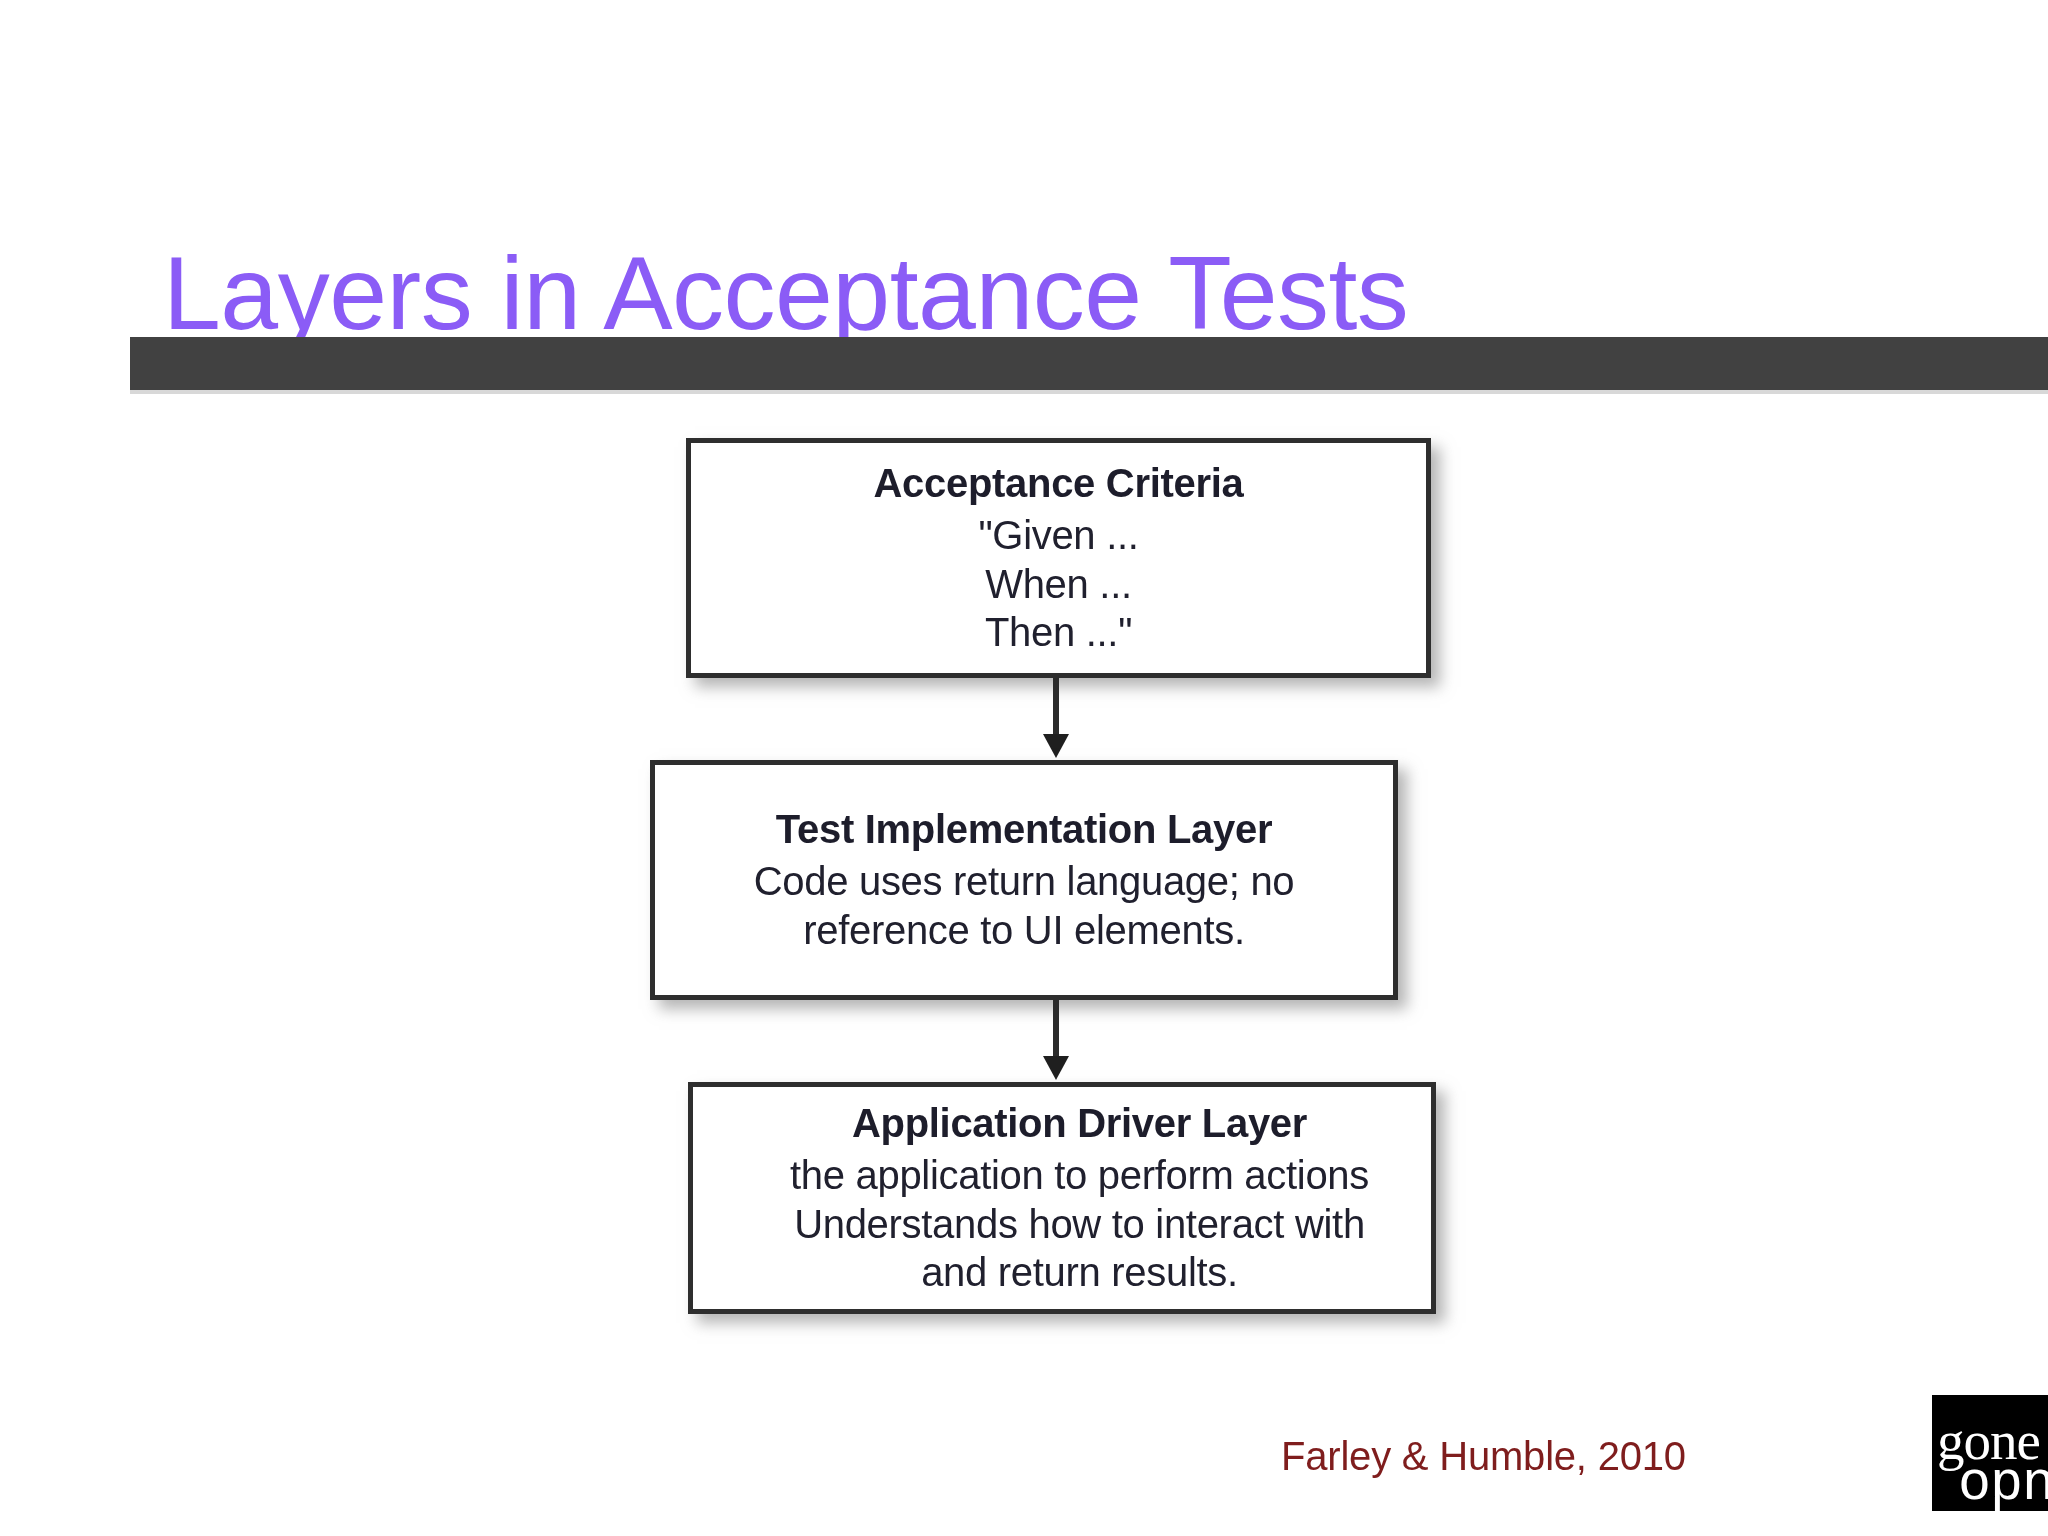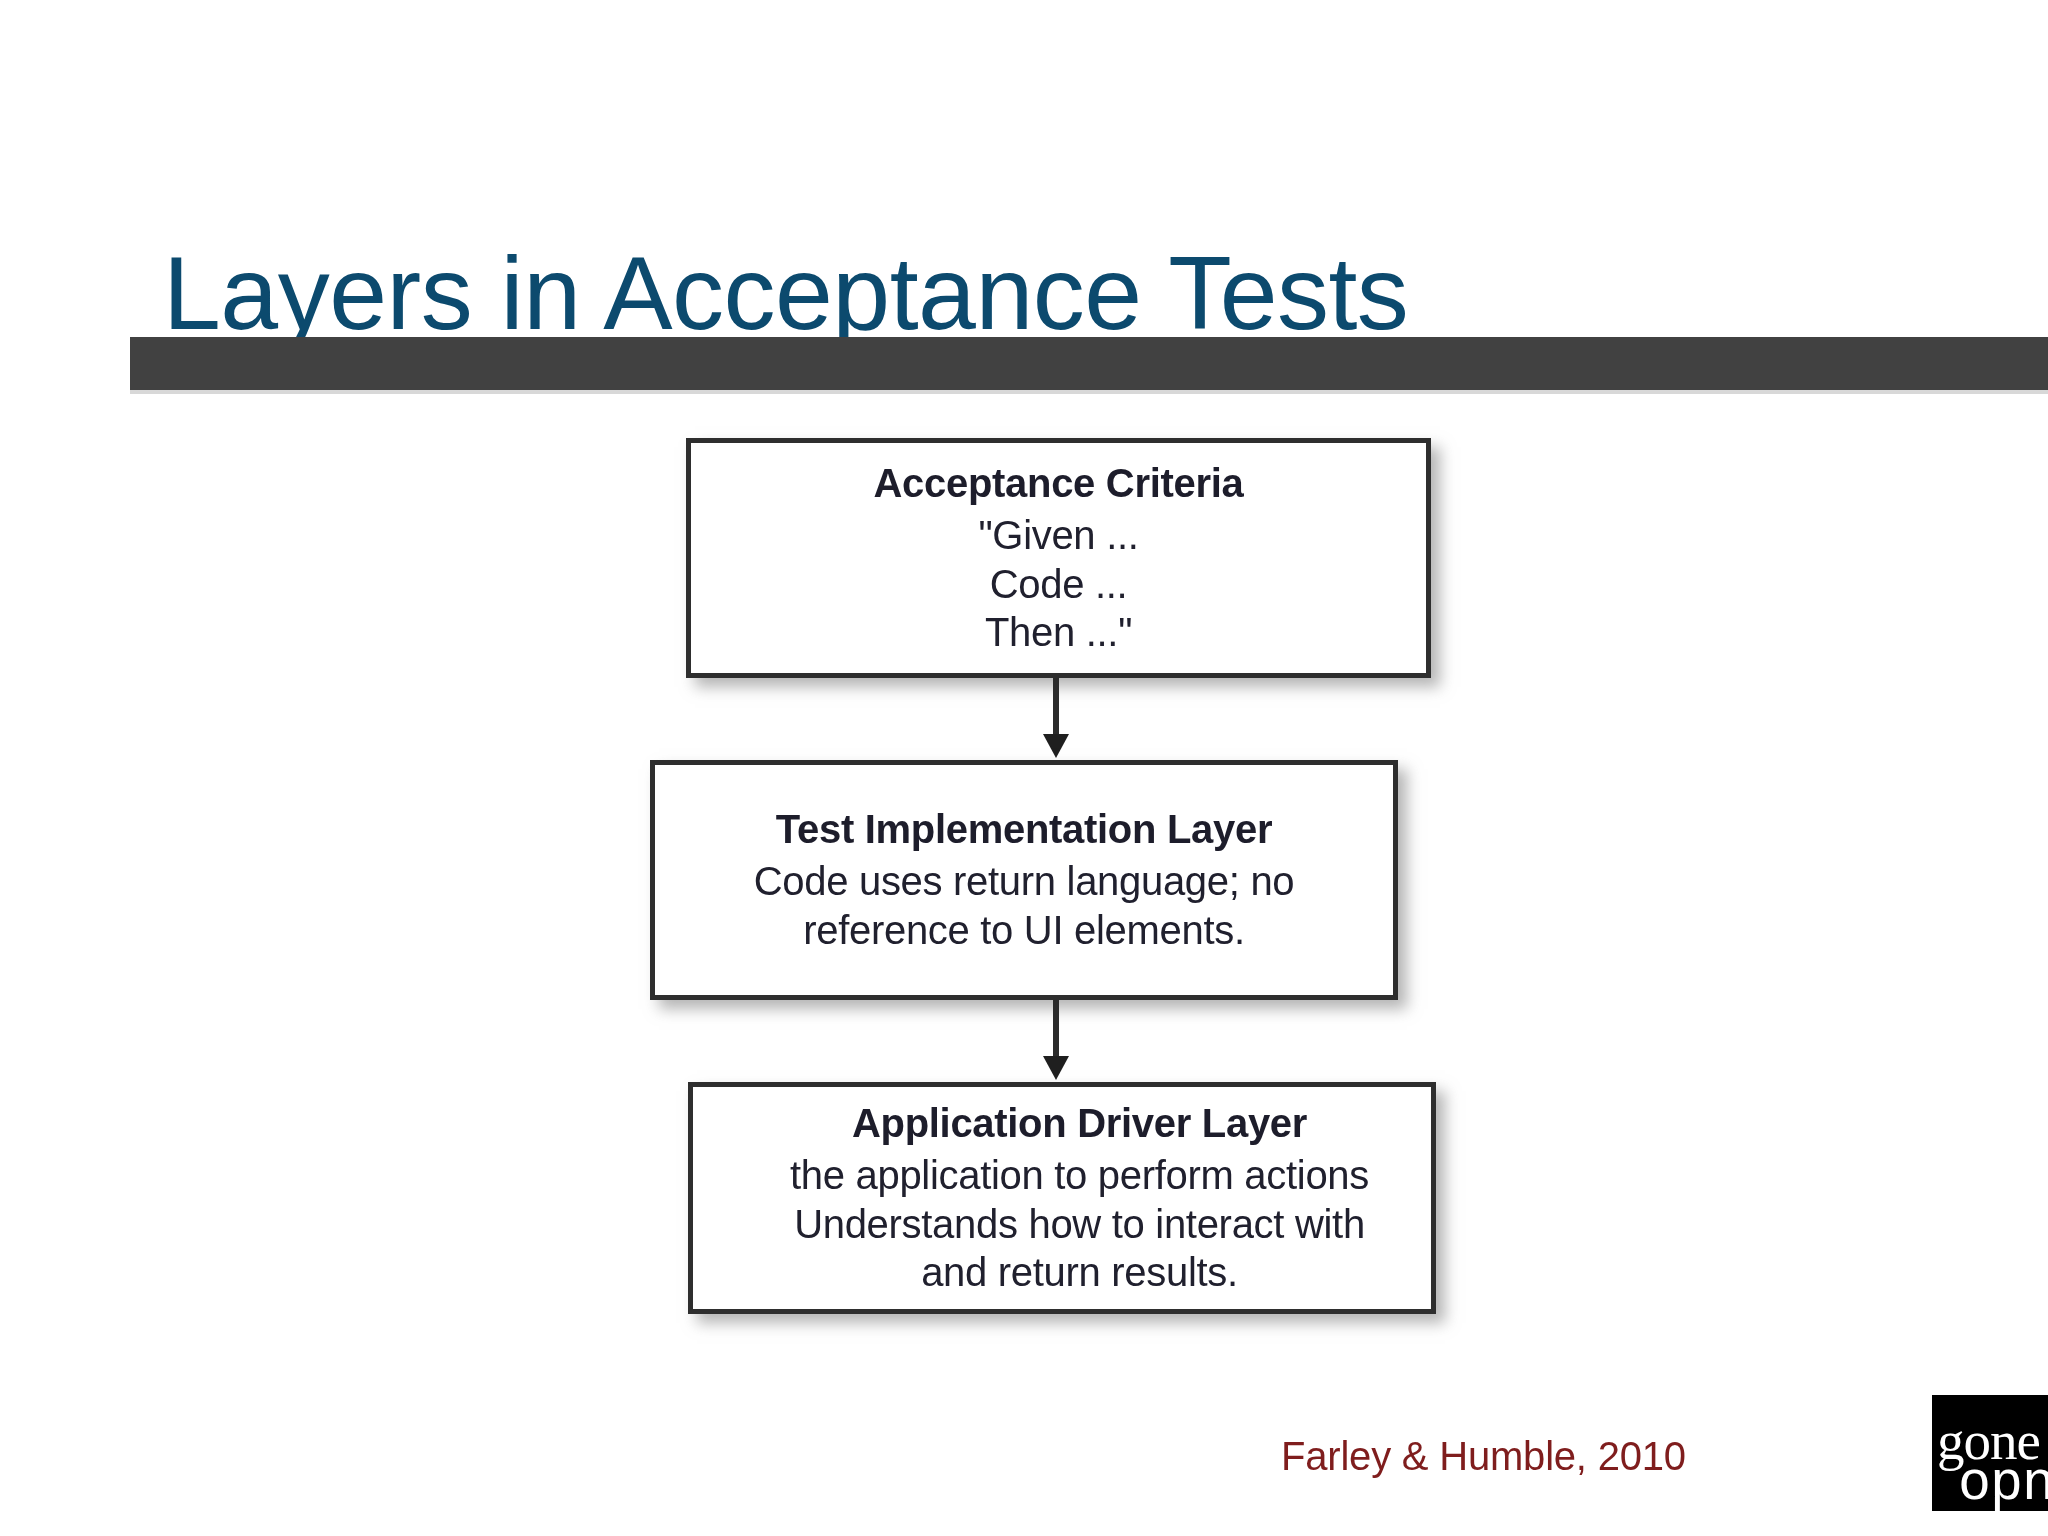--- a/index.html
+++ b/index.html
@@ -23,21 +23,21 @@
   #slide-title {
     position: absolute;
     left: 163px;
     top: 148px;
     width: 1700px;
     height: 150px;
     font-family: "Liberation Sans", sans-serif;
     font-size: 104px;
     line-height: 150px;
     font-weight: 400;
-    color: #0c4a6e;
+    color: #8b5cf6;
     letter-spacing: -0.5px;
     white-space: nowrap;
   }
 
   
   #title-rule {
     position: absolute;
     left: 130px;
     top: 337px;
     width: 1918px;
@@ -175,21 +175,21 @@
   <h1 id="slide-title">Layers in Acceptance Tests</h1>
 
   <div id="title-rule"></div>
   <div id="title-rule-shadow"></div>
 
   <div id="diagram">
 
     <div class="layer-box" id="box-acceptance-criteria">
       <div class="box-title">Acceptance Criteria</div>
       <div class="box-line">"Given ...</div>
-      <div class="box-line">Code ...</div>
+      <div class="box-line">When ...</div>
       <div class="box-line">Then ..."</div>
     </div>
 
     <div class="connector" id="connector-1">
       <div class="stem"></div>
       <div class="head"></div>
     </div>
 
     <div class="layer-box" id="box-test-implementation">
       <div class="box-title">Test Implementation Layer</div>

